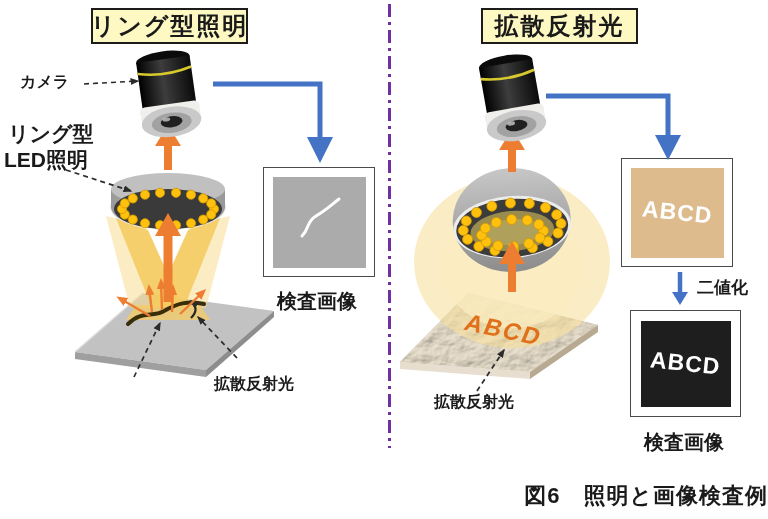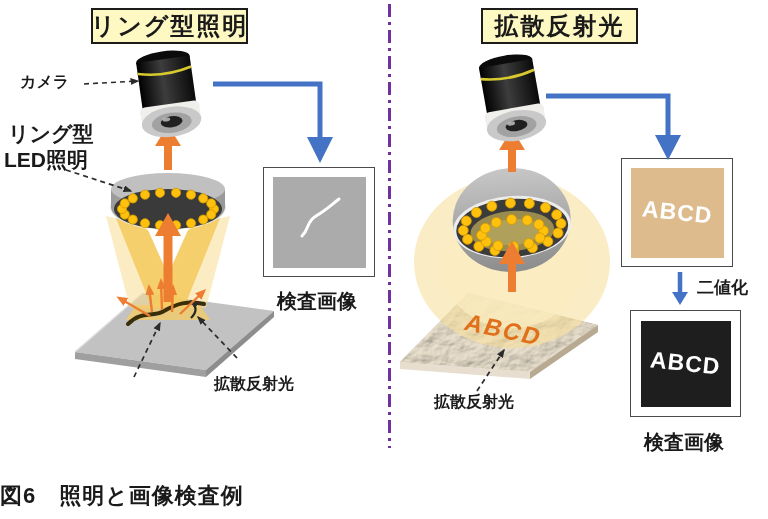--- a/index.html
+++ b/index.html
@@ -27,21 +27,21 @@
   .frame .inner{
     display:flex;align-items:center;justify-content:center;
     font-weight:bold;letter-spacing:1px;
   }
   .abcd{font-size:23px;color:#fff;transform:rotate(6deg);font-weight:bold;}
   .plate-abcd{
     position:absolute;z-index:3;font-weight:bold;font-size:24px;letter-spacing:2px;
     color:var(--engraved-orange,#E0701A);transform:rotate(12deg) skewX(-10deg);
   }
   .caption{
-    position:absolute;z-index:3;left:0;top:481px;width:768px;text-align:left;
+    position:absolute;z-index:3;left:0;top:481px;width:768px;text-align:right;
     font-weight:bold;font-size:22px;letter-spacing:1px;
   }
 </style>
 </head>
 <body>
 
 <div class="canvas">
 
   <div class="divider"></div>
 

